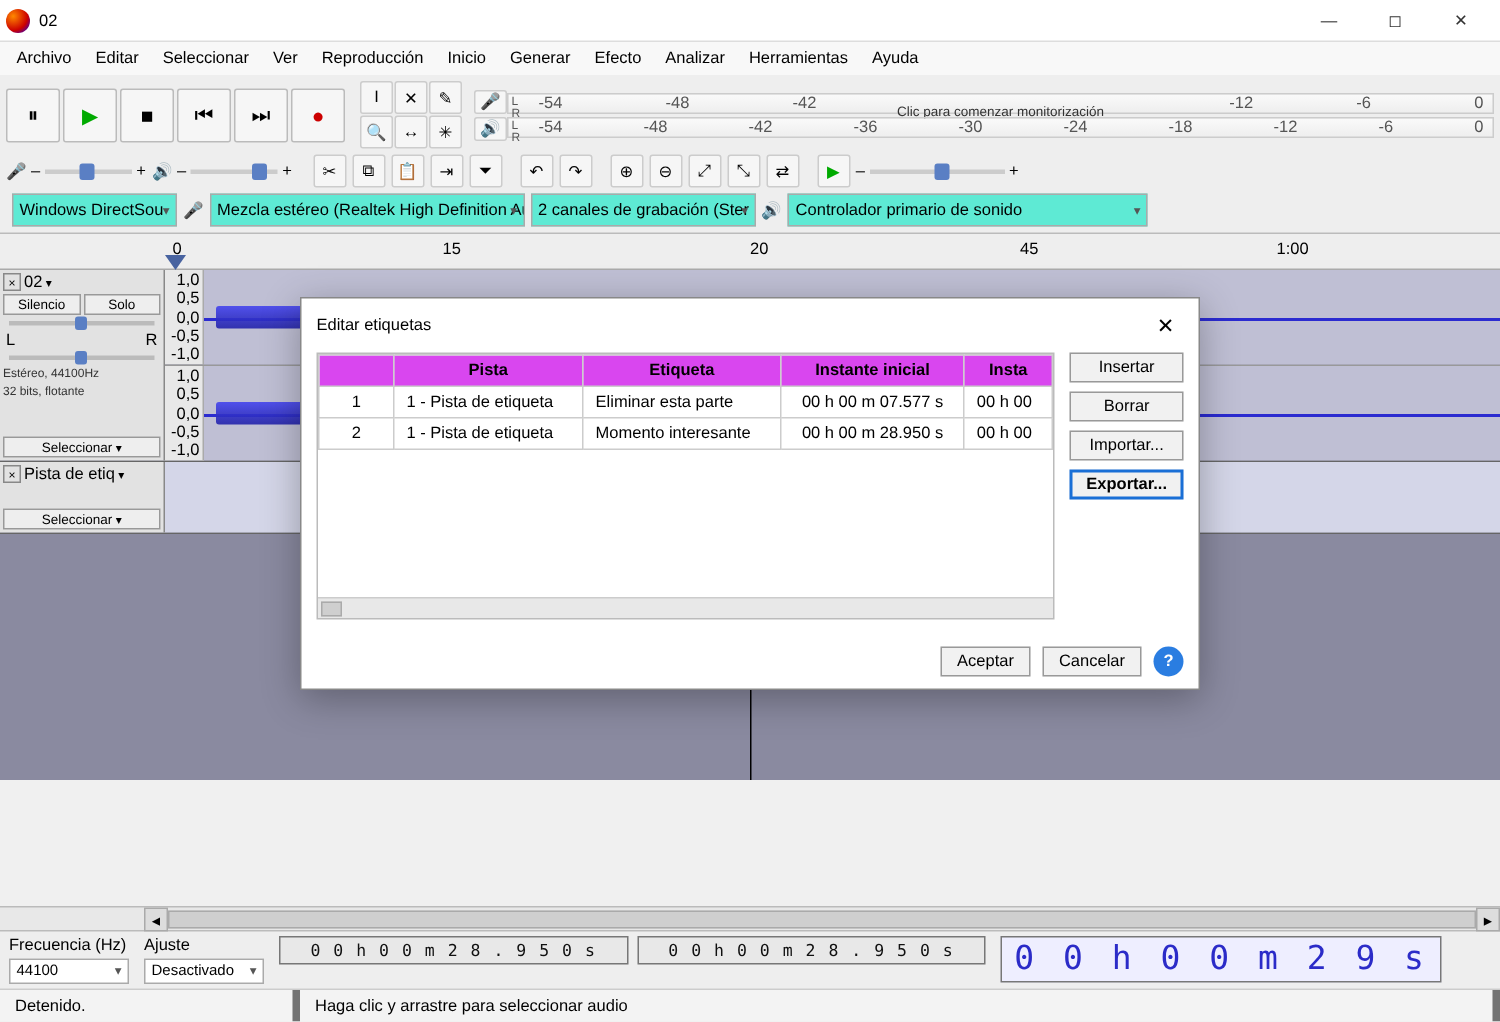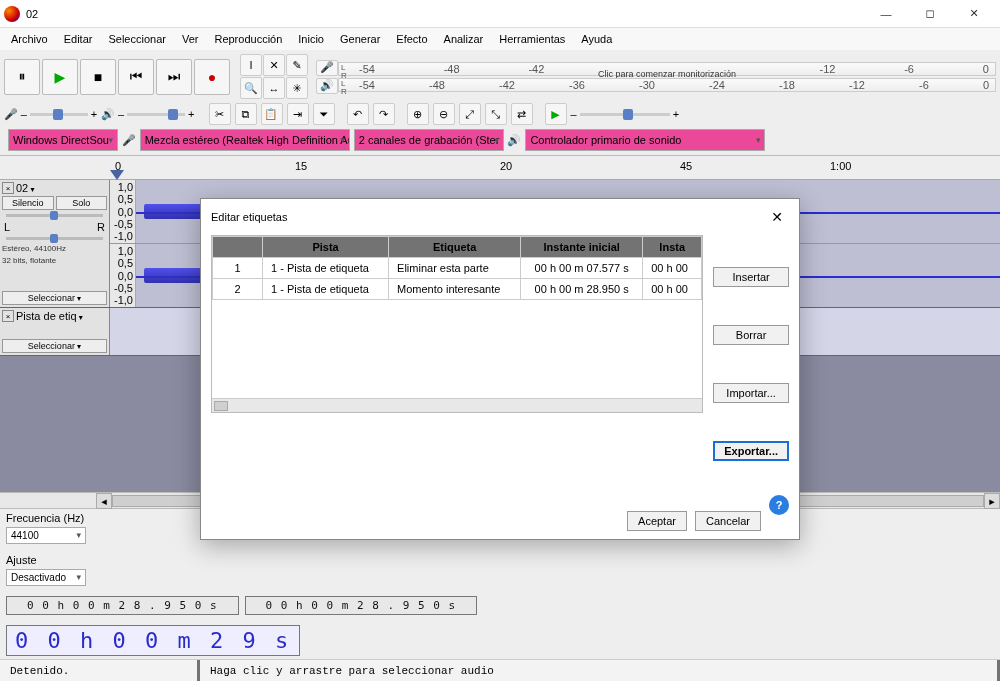--- a/index.html
+++ b/index.html
@@ -21,21 +21,21 @@
 .toolgrid { display:grid; grid-template-columns: repeat(3,22px); grid-template-rows: repeat(2,22px); gap:1px; margin-left:6px;}
 .meter { flex:1; height:30px; border:1px solid #ccc; background:linear-gradient(#fafafa,#eee); position:relative; font-size:9px; color:#555; display:flex; flex-direction:column; justify-content:space-around; padding-left:14px;}
 .meter .lr { position:absolute; left:2px; top:1px; font-size:8px; line-height:8px;}
 .meter .ticks { display:flex; justify-content:space-between; padding:0 6px; font-size:8px;}
 .meter .clicklbl { position:absolute; top:6px; left:50%; transform:translateX(-50%); font-size:9px; color:#333;}
 .slider-small { display:flex; align-items:center; gap:3px; }
 .slider-small .track { width:58px; height:3px; background:#ccc; position:relative;}
 .slider-small .thumb { position:absolute; top:-4px; width:10px; height:11px; background:#5a7fc4; border-radius:2px; left:40%;}
 
 .devicebar { display:flex; align-items:center; gap:4px; padding:2px 4px; background:#eee;}
-.devsel { height:22px; border:1px solid #aaa; background:#ec4899; padding:0 18px 0 4px; position:relative; display:flex; align-items:center; white-space:nowrap; overflow:hidden;}
+.devsel { height:22px; border:1px solid #aaa; background:#5eead4; padding:0 18px 0 4px; position:relative; display:flex; align-items:center; white-space:nowrap; overflow:hidden;}
 .devsel::after { content:"▾"; position:absolute; right:4px; font-size:9px; color:#555;}
 
 .timeline { height:24px; background:#eee; border-bottom:1px solid #aaa; position:relative; font-size:10px; padding-left:110px;}
 .timeline span { position:absolute; top:4px; }
 .timeline .pin { position:absolute; left:110px; top:14px; width:0;height:0;border-left:7px solid transparent;border-right:7px solid transparent;border-top:10px solid #4863a0;}
 .playhead { position:absolute; top:0; bottom:0; width:1px; background:#000; left:500px;}
 
 .tracks { position:relative; height:340px; background:#8a8aa0; overflow:hidden;}
 .trackrow { display:flex; height:128px; border-bottom:1px solid #666;}
 .trackrow.small { height:48px;}
@@ -58,41 +58,41 @@
 
 
 .modal { position:absolute; left:200px; top:198px; width:600px; background:#fff; border:1px solid #888; box-shadow:0 6px 24px rgba(0,0,0,.3); z-index:50;}
 .modal .mtitle { display:flex; justify-content:space-between; align-items:center; padding:6px 10px; font-size:12px;}
 .modal .mclose { width:24px; height:24px; display:flex; align-items:center; justify-content:center; font-size:14px;}
 .modal .hint { padding:0 10px 8px; font-size:11px;}
 .modal .body { display:flex; padding:0 10px 10px; gap:10px;}
 .modal .gridwrap { flex:1; border:1px solid #bbb; height:178px; overflow:hidden; display:flex; flex-direction:column;}
 .modal table { border-collapse:collapse; width:100%; }
 .modal th, .modal td { border:1px solid #ccc; padding:4px 8px; font-size:11px; text-align:left; white-space:nowrap;}
-.modal th { background:#737373; font-weight:600; text-align:center;}
+.modal th { background:#d946ef; font-weight:600; text-align:center;}
 .modal td.center { text-align:center;}
 .modal .gridscroll { flex:1; overflow:auto;}
 .modal .sidebtns { display:flex; flex-direction:column; gap:6px;}
-.modal .dlgbtn { min-width:56px; padding:3px 10px; border:1px solid #999; background:#f1f1f1; text-align:center; font-size:11px;margin-top:32px;}
+.modal .dlgbtn { min-width:56px; padding:3px 10px; border:1px solid #999; background:#f1f1f1; text-align:center; font-size:11px;}
 .modal .dlgbtn.focus { border:1px solid #1a6fd6; box-shadow:0 0 0 1px #1a6fd6 inset;font-weight:bold;}
 .modal .footer { display:flex; justify-content:flex-end; gap:8px; padding:8px 10px; align-items:center;}
 .modal .help { width:20px; height:20px; border-radius:50%; background:#2a7de1; color:#fff; display:flex; align-items:center; justify-content:center; font-weight:bold;}
 .hscroll { height:14px; background:#e8e8e8; border-top:1px solid #ccc; position:relative;}
 .hscroll .thumb{position:absolute; left:2px; top:2px; width:14px; height:10px; background:#cfcfcf; border:1px solid #aaa;}
 
 
 .bottomarea { position:absolute; left:0; right:0; bottom:0;}
-.selectionbar { background:#eee; border-top:1px solid #bbb; padding:3px 6px; display:flex; gap:10px; align-items:flex-start;flex-direction:column;}
+.selectionbar { background:#eee; border-top:1px solid #bbb; padding:3px 6px; display:flex; gap:10px; align-items:flex-start;}
 .selcol { display:flex; flex-direction:column; gap:3px; font-size:10px;}
 .selcombo { border:1px solid #aaa; background:#fff; padding:2px 18px 2px 4px; position:relative; font-size:10px; min-width:80px;}
 .selcombo::after { content:"▾"; position:absolute; right:4px; font-size:9px; color:#555;}
 .timebox { border:1px solid #777; background:#e8e8e8; padding:2px 20px; font-family:"Consolas",monospace; font-size:11px; letter-spacing:1px; color:#111;}
 .timebox.big { font-size:22px; padding:2px 8px; color:#2b2bc8; background:#eef; letter-spacing:3px;}
 .statusbar { height:22px; background:#f3f3f3; border-top:1px solid #ccc; display:flex; align-items:center; font-size:11px;}
-.statusbar .cell { padding:0 10px; border-right:3px solid #737373; height:100%; display:flex; align-items:center;font-family:Liberation Mono, monospace;}
+.statusbar .cell { padding:0 10px; border-right:5px solid #737373; height:100%; display:flex; align-items:center;}
 .big-hscroll { height:16px; background:#e8e8e8; border-top:1px solid #bbb; position:relative;}
 .big-hscroll .thumb{position:absolute; left:112px; top:2px; right:16px; height:12px; background:#cfcfcf; border:1px solid #aaa;}
 .big-hscroll .arrow{position:absolute; top:0; width:16px; height:16px; display:flex; align-items:center; justify-content:center; background:#ddd; border:1px solid #aaa;}
 </style>
 </head>
 <body>
 
 <div class="titlebar">
   <div class="logo"></div>
   <div class="title">02</div>
@@ -211,21 +211,21 @@
     <div class="devsel" style="width:240px">Controlador primario de sonido</div>
   </div>
 </div>
 
 <div class="timeline">
   <div class="pin"></div>
   <span style="left:115px">0</span>
   <span style="left:295px">15</span>
   <span style="left:500px">20</span>
   <span style="left:680px">45</span>
-  <span style="left:830px">1:00</span>
+  <span style="left:851px">1:00</span>
 </div>
 
 <div class="tracks">
   <div class="playhead"></div>
   <div class="trackrow">
     <div class="trackhead">
       <div class="tname">
           <div class="close">×</div>
           <span class="drop">02</span>
         </div>

